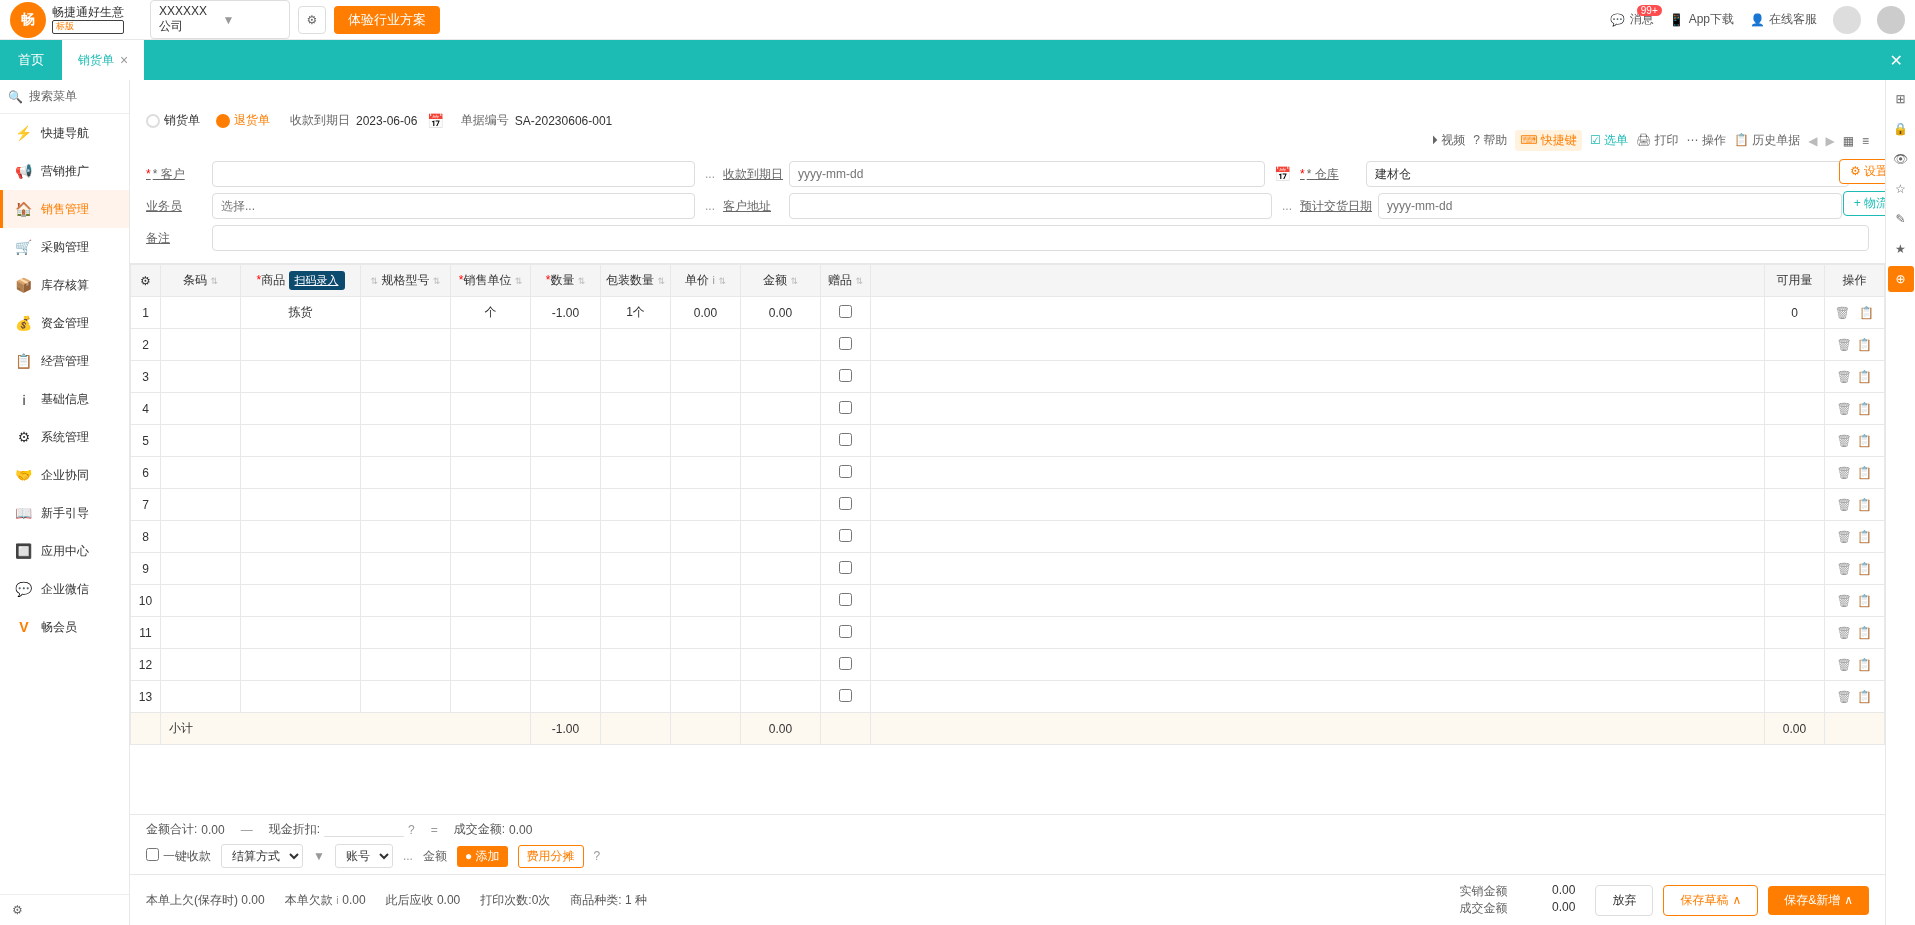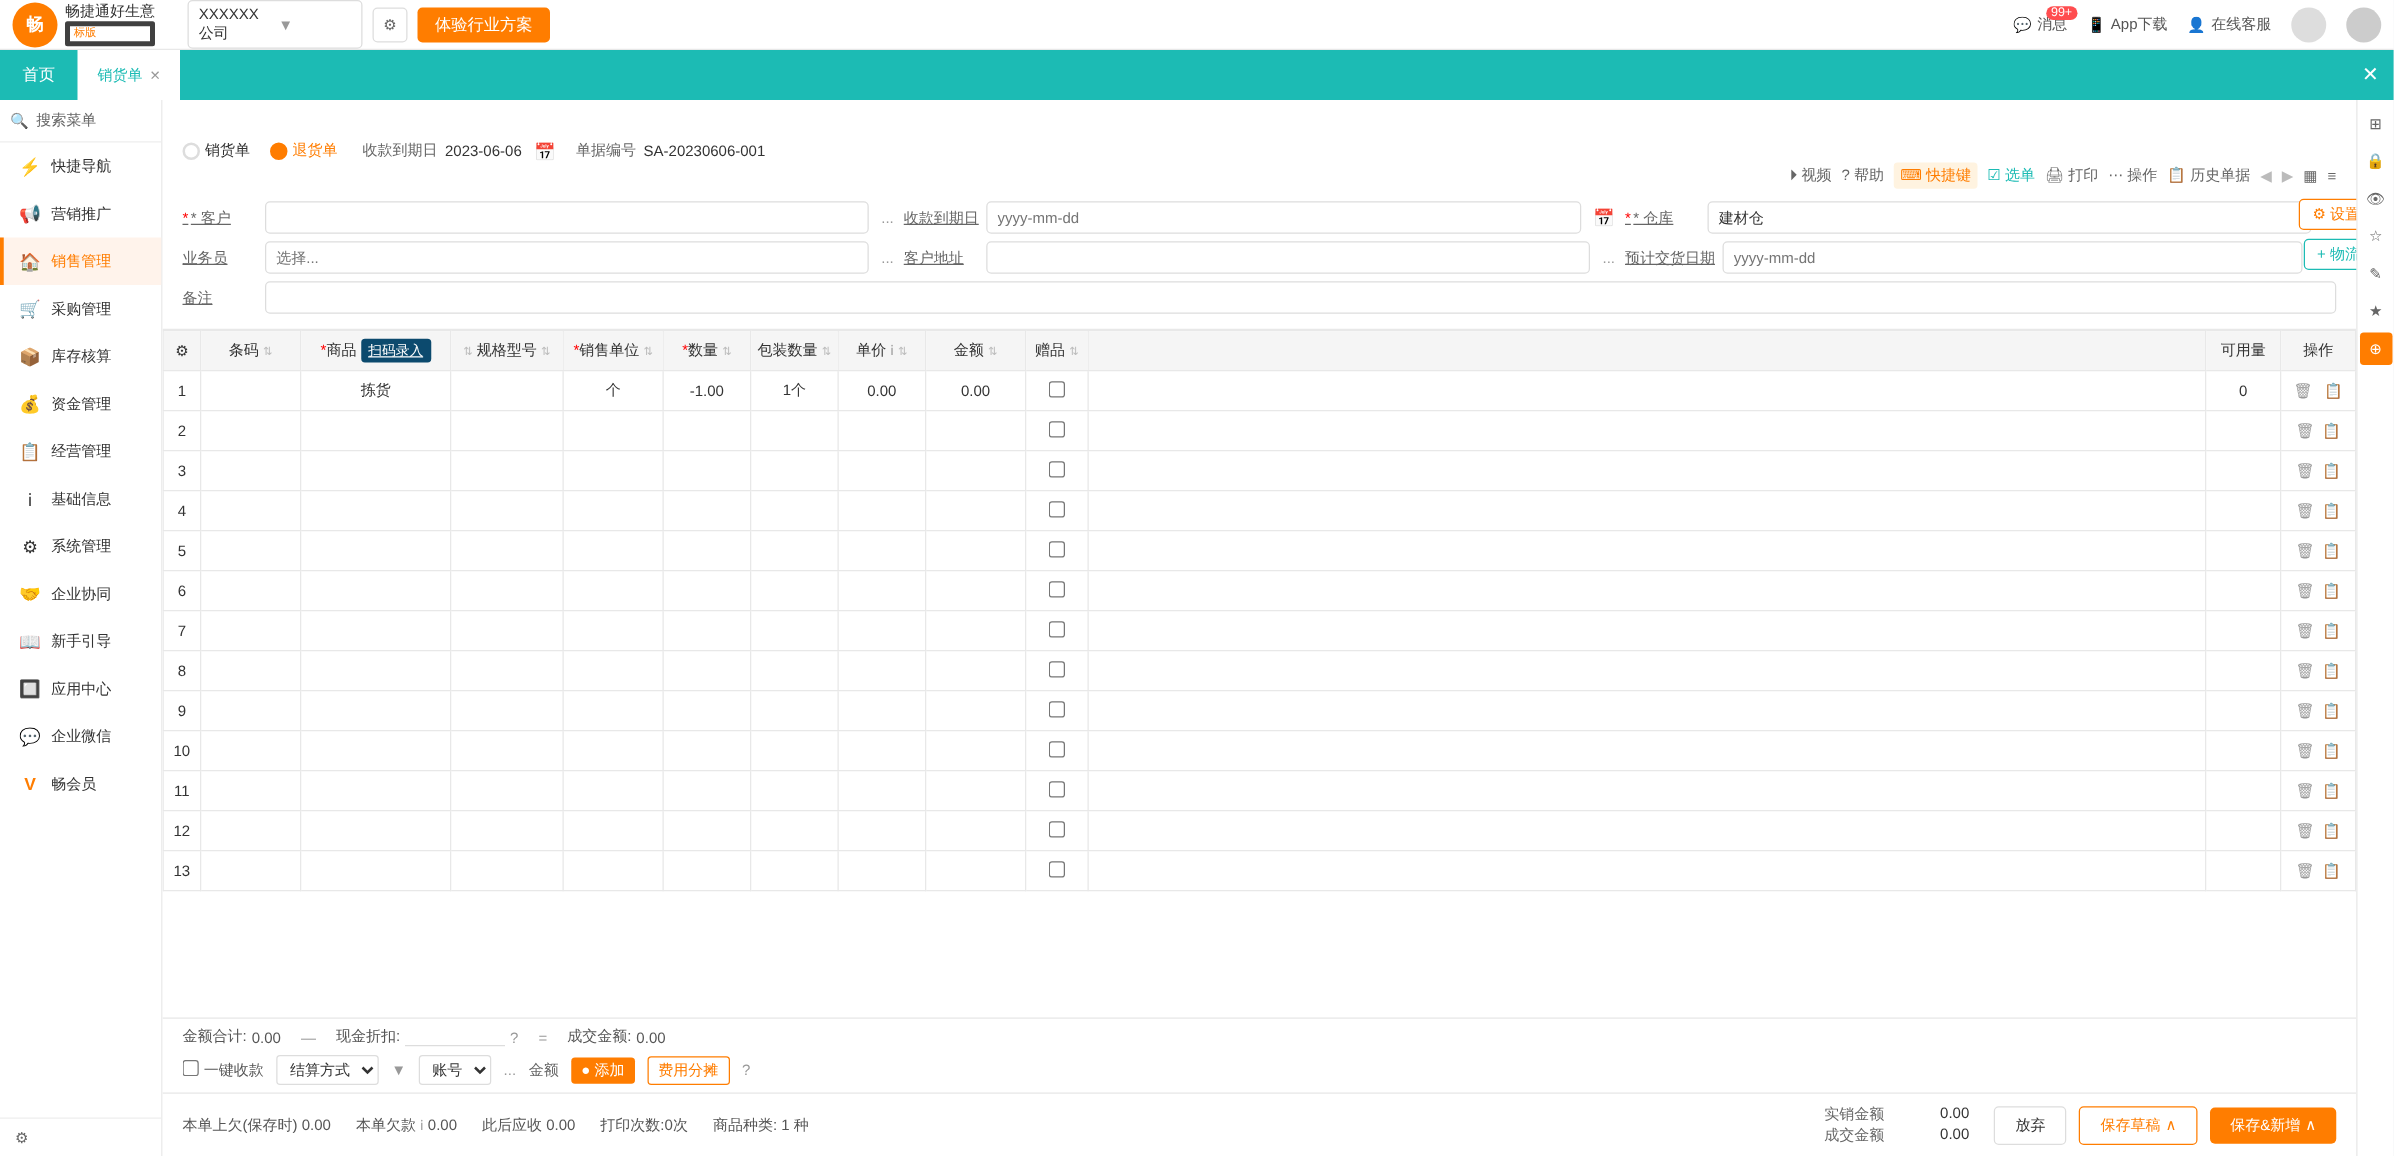--- a/index.html
+++ b/index.html
@@ -3,21 +3,21 @@
   <meta charset="utf-8">
   <style>
     * { box-sizing: border-box; margin: 0; padding: 0; font-family: 'Microsoft YaHei', Arial, sans-serif; font-size: 12px; }
     body { background: #f0f2f5; width: 1915px; height: 925px; overflow: hidden; display: flex; flex-direction: column; }
 
     
     .top-bar { height: 40px; background: #fff; display: flex; align-items: center; padding: 0 10px; border-bottom: 1px solid #e8e8e8; flex-shrink: 0; }
     .logo-area { display: flex; align-items: center; width: 130px; }
     .logo-icon { width: 36px; height: 36px; background: #ff7d00; border-radius: 50%; display: flex; align-items: center; justify-content: center; color: white; font-size: 14px; font-weight: bold; margin-right: 6px; }
     .logo-text { font-size: 11px; color: #333; line-height: 1.3; }
-    .logo-badge { font-size: 9px; color: #ff7d00; border: 4px solid #404040; padding: 0 3px; border-radius: 2px; }
+    .logo-badge { font-size: 9px; color: #ff7d00; border: 1px solid #404040; padding: 0 3px; border-radius: 2px; }
     .company-selector { display: flex; align-items: center; border: 1px solid #ddd; border-radius: 4px; padding: 3px 8px; cursor: pointer; min-width: 140px; background: #fff; margin-left: 10px; }
     .company-selector span { flex: 1; color: #333; }
     .company-selector .arrow { color: #999; margin-left: 5px; }
     .gear-btn { width: 28px; height: 28px; border: 1px solid #ddd; border-radius: 4px; display: flex; align-items: center; justify-content: center; cursor: pointer; margin: 0 8px; color: #666; }
     .trial-btn { background: #ff7d00; color: white; border: none; border-radius: 4px; padding: 5px 14px; cursor: pointer; font-size: 13px; }
     .top-right { margin-left: auto; display: flex; align-items: center; gap: 16px; }
     .top-right-item { display: flex; align-items: center; gap: 4px; color: #555; cursor: pointer; position: relative; }
     .badge { background: #ff4d4f; color: white; border-radius: 8px; padding: 0 4px; font-size: 10px; position: absolute; top: -6px; right: -8px; }
     .avatar { width: 28px; height: 28px; background: #ddd; border-radius: 50%; }
 
@@ -556,20 +556,32 @@
               <td></td>
               <td></td>
               <td></td>
               <td></td>
               <td><input type="checkbox" style=""></td>
               <td></td>
               <td></td>
               <td><span style="cursor:pointer;color:#999;margin:0 3px;">🗑</span><span style="cursor:pointer;color:#999;margin:0 3px;">📋</span></td>
             </tr>
 
+          <tr class="subtotal-row">
+            <td></td>
+            <td colspan="4" style="text-align:left;padding-left:8px;">小计</td>
+            <td class="red-text">-1.00</td>
+            <td></td>
+            <td></td>
+            <td>0.00</td>
+            <td></td>
+            <td></td>
+            <td>0.00</td>
+            <td></td>
+          </tr>
         </tbody>
       </table>
     </div>
 
     <div class="bottom-bar">
       <div class="summary-row">
         <div class="summary-item">
           <span>金额合计:</span>
           <span style="font-weight:500;">0.00</span>
         </div>

